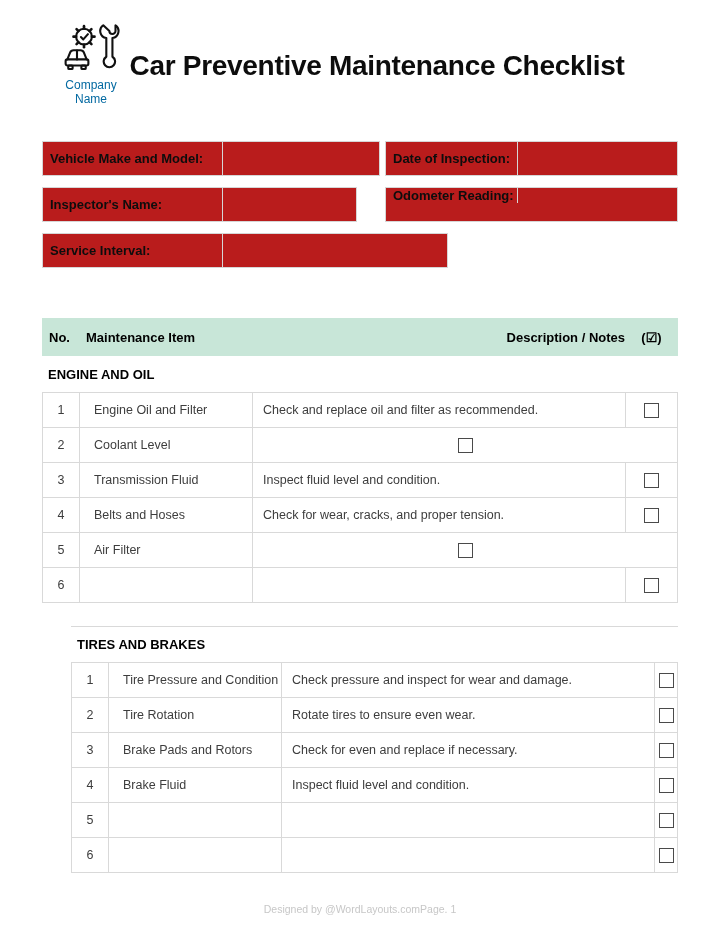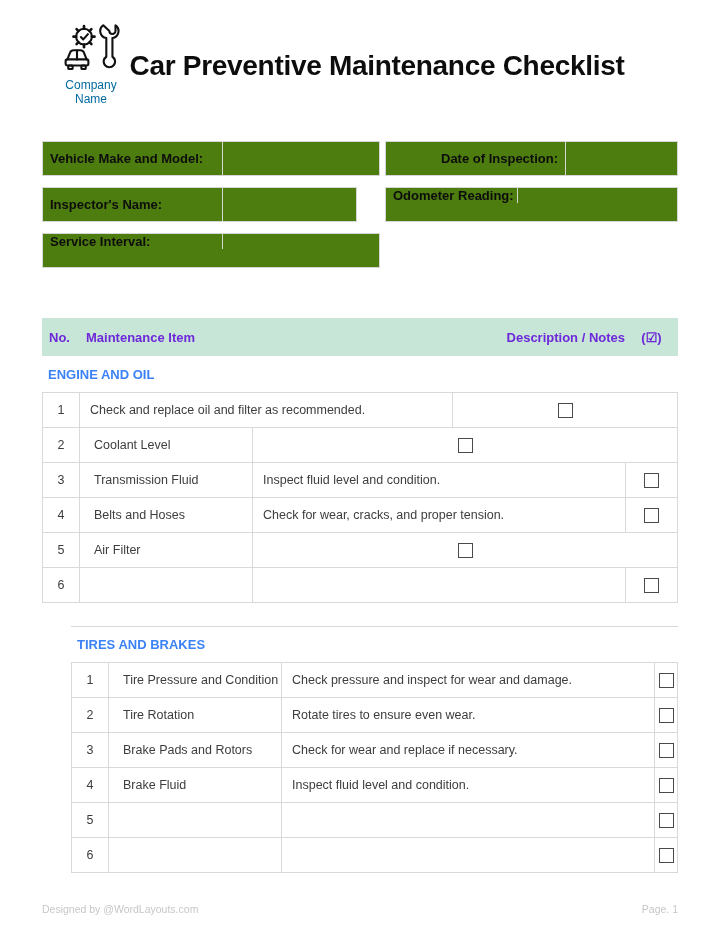--- a/index.html
+++ b/index.html
@@ -13,55 +13,55 @@
   
   .logo-block { position:absolute; left:46px; top:20px; width:90px; text-align:center; }
   .logo-icon { display:block; margin:0 auto; }
   .company-name { margin-top:2px; font-weight:normal; font-size:12px; line-height:14px; color:#0369a1; white-space:pre-line; }
   .doc-title {
     position:absolute; top:50px; left:377px; transform:translateX(-50%);
     font-size:28px; font-weight:bold; letter-spacing:-0.3px; white-space:nowrap; color:#0d0d0d;
   }
 
   
-  .form-box { position:absolute; height:35px; border:1px solid #d6d6d6; display:flex; background:#4d7c0f; }
+  .form-box { position:absolute; height:35px; border:1px solid #d6d6d6; display:flex; background:#b91c1c; }
   .form-box .flabel {
     display:flex; align-items:center; padding-left:7px;
     font-weight:bold; font-size:13px; color:#0d0d0d;
     border-right:1px solid #d6d6d6; white-space:nowrap;
   }
   .form-box .finput { flex:1; }
   .fb-r1l { left:42px; top:141px; width:338px; }  .fb-r1l .flabel { width:180px; }
-  .fb-r1r { left:385px; top:141px; width:293px;padding-left:48px; } .fb-r1r .flabel { width:132px; }
+  .fb-r1r { left:385px; top:141px; width:293px; } .fb-r1r .flabel { width:132px; }
   .fb-r2l { left:42px; top:187px; width:315px; }  .fb-r2l .flabel { width:180px; }
   .fb-r2r { left:385px; top:187px; width:293px;flex-direction:column; } .fb-r2r .flabel { width:132px; }
-  .fb-r3l { left:42px; top:233px; width:338px;flex-direction:column; }  .fb-r3l .flabel { width:180px; }
+  .fb-r3l { left:42px; top:233px; width:406px; }  .fb-r3l .flabel { width:180px; }
 
   
   .table-wrap { position:absolute; left:42px; top:318px; width:636px; }
-  .thead { display:flex; align-items:center; height:38px; background:#c8e6d8; font-weight:bold; font-size:13px; color:#6d28d9; }
+  .thead { display:flex; align-items:center; height:38px; background:#c8e6d8; font-weight:bold; font-size:13px; color:#000000; }
   .thead .h-no   { width:37px;  padding-left:7px; }
   .thead .h-item { width:173px; padding-left:7px; }
   .thead .h-desc { width:373px; text-align:right; }
   .thead .h-chk  { width:53px;  text-align:center; }
 
-  .section-title { height:36px; display:flex; align-items:center; padding-left:6px; font-weight:bold; font-size:13px; color:#3b82f6; }
+  .section-title { height:36px; display:flex; align-items:center; padding-left:6px; font-weight:bold; font-size:13px; color:#000000; }
   .section.gap { margin-top:23px;margin-left:29px; }
   .section.gap .section-title { border-top:1px solid #d9d9d9; }
 
   .rows { border:1px solid #d9d9d9; border-bottom:none; }
   .trow { display:flex; height:35px; border-bottom:1px solid #d9d9d9; align-items:center; font-size:12.5px; color:#3d3d3d; }
   .trow .c-no   { width:37px;  text-align:center; align-self:stretch; display:flex; align-items:center; justify-content:center; border-right:1px solid #d9d9d9; }
   .trow .c-item { width:173px; padding-left:14px; align-self:stretch; display:flex; align-items:center; border-right:1px solid #d9d9d9; }
   .trow .c-desc { width:373px; padding-left:10px; align-self:stretch; display:flex; align-items:center; border-right:1px solid #d9d9d9; }
   .trow .c-chk  { flex:1; display:flex; align-items:center; justify-content:center; }
   .cbox { width:15px; height:15px; border:1.6px solid #4a4a4a; background:#fff; display:inline-block; }
 
   
-  .footer { position:absolute; left:42px; right:42px; top:903px; display:flex; justify-content:space-between; font-size:10.5px; color:#c7c7c7; }
+  .footer { position:absolute; left:42px; right:42px; top:903px; display:flex; justify-content:center; font-size:10.5px; color:#c7c7c7; }
 </style>
 </head>
 <body>
 
 <div class="page">
 
   <div class="logo-block">
     <svg class="logo-icon" width="58" height="56" viewBox="0 0 64 64" fill="none" stroke="#111" stroke-width="2.4" stroke-linecap="round" stroke-linejoin="round">
 
       <circle cx="24" cy="19" r="9"></circle>
@@ -118,20 +118,21 @@
       <div class="h-item">Maintenance Item</div>
       <div class="h-desc">Description / Notes</div>
       <div class="h-chk">(☑)</div>
     </div>
     <div id="sections-host">
   <div class="section">
     <div class="section-title">ENGINE AND OIL</div>
     <div class="rows">
   <div class="trow">
     <div class="c-no">1</div>
+    <div class="c-item">Engine Oil and Filter</div>
     <div class="c-desc">Check and replace oil and filter as recommended.</div>
     <div class="c-chk">
       <span class="cbox"></span>
     </div>
   </div>
 
   <div class="trow">
     <div class="c-no">2</div>
     <div class="c-item">Coolant Level</div>
     <div class="c-chk">
@@ -193,21 +194,21 @@
     <div class="c-item">Tire Rotation</div>
     <div class="c-desc">Rotate tires to ensure even wear.</div>
     <div class="c-chk">
       <span class="cbox"></span>
     </div>
   </div>
 
   <div class="trow">
     <div class="c-no">3</div>
     <div class="c-item">Brake Pads and Rotors</div>
-    <div class="c-desc">Check for wear and replace if necessary.</div>
+    <div class="c-desc">Check for even and replace if necessary.</div>
     <div class="c-chk">
       <span class="cbox"></span>
     </div>
   </div>
 
   <div class="trow">
     <div class="c-no">4</div>
     <div class="c-item">Brake Fluid</div>
     <div class="c-desc">Inspect fluid level and condition.</div>
     <div class="c-chk">

